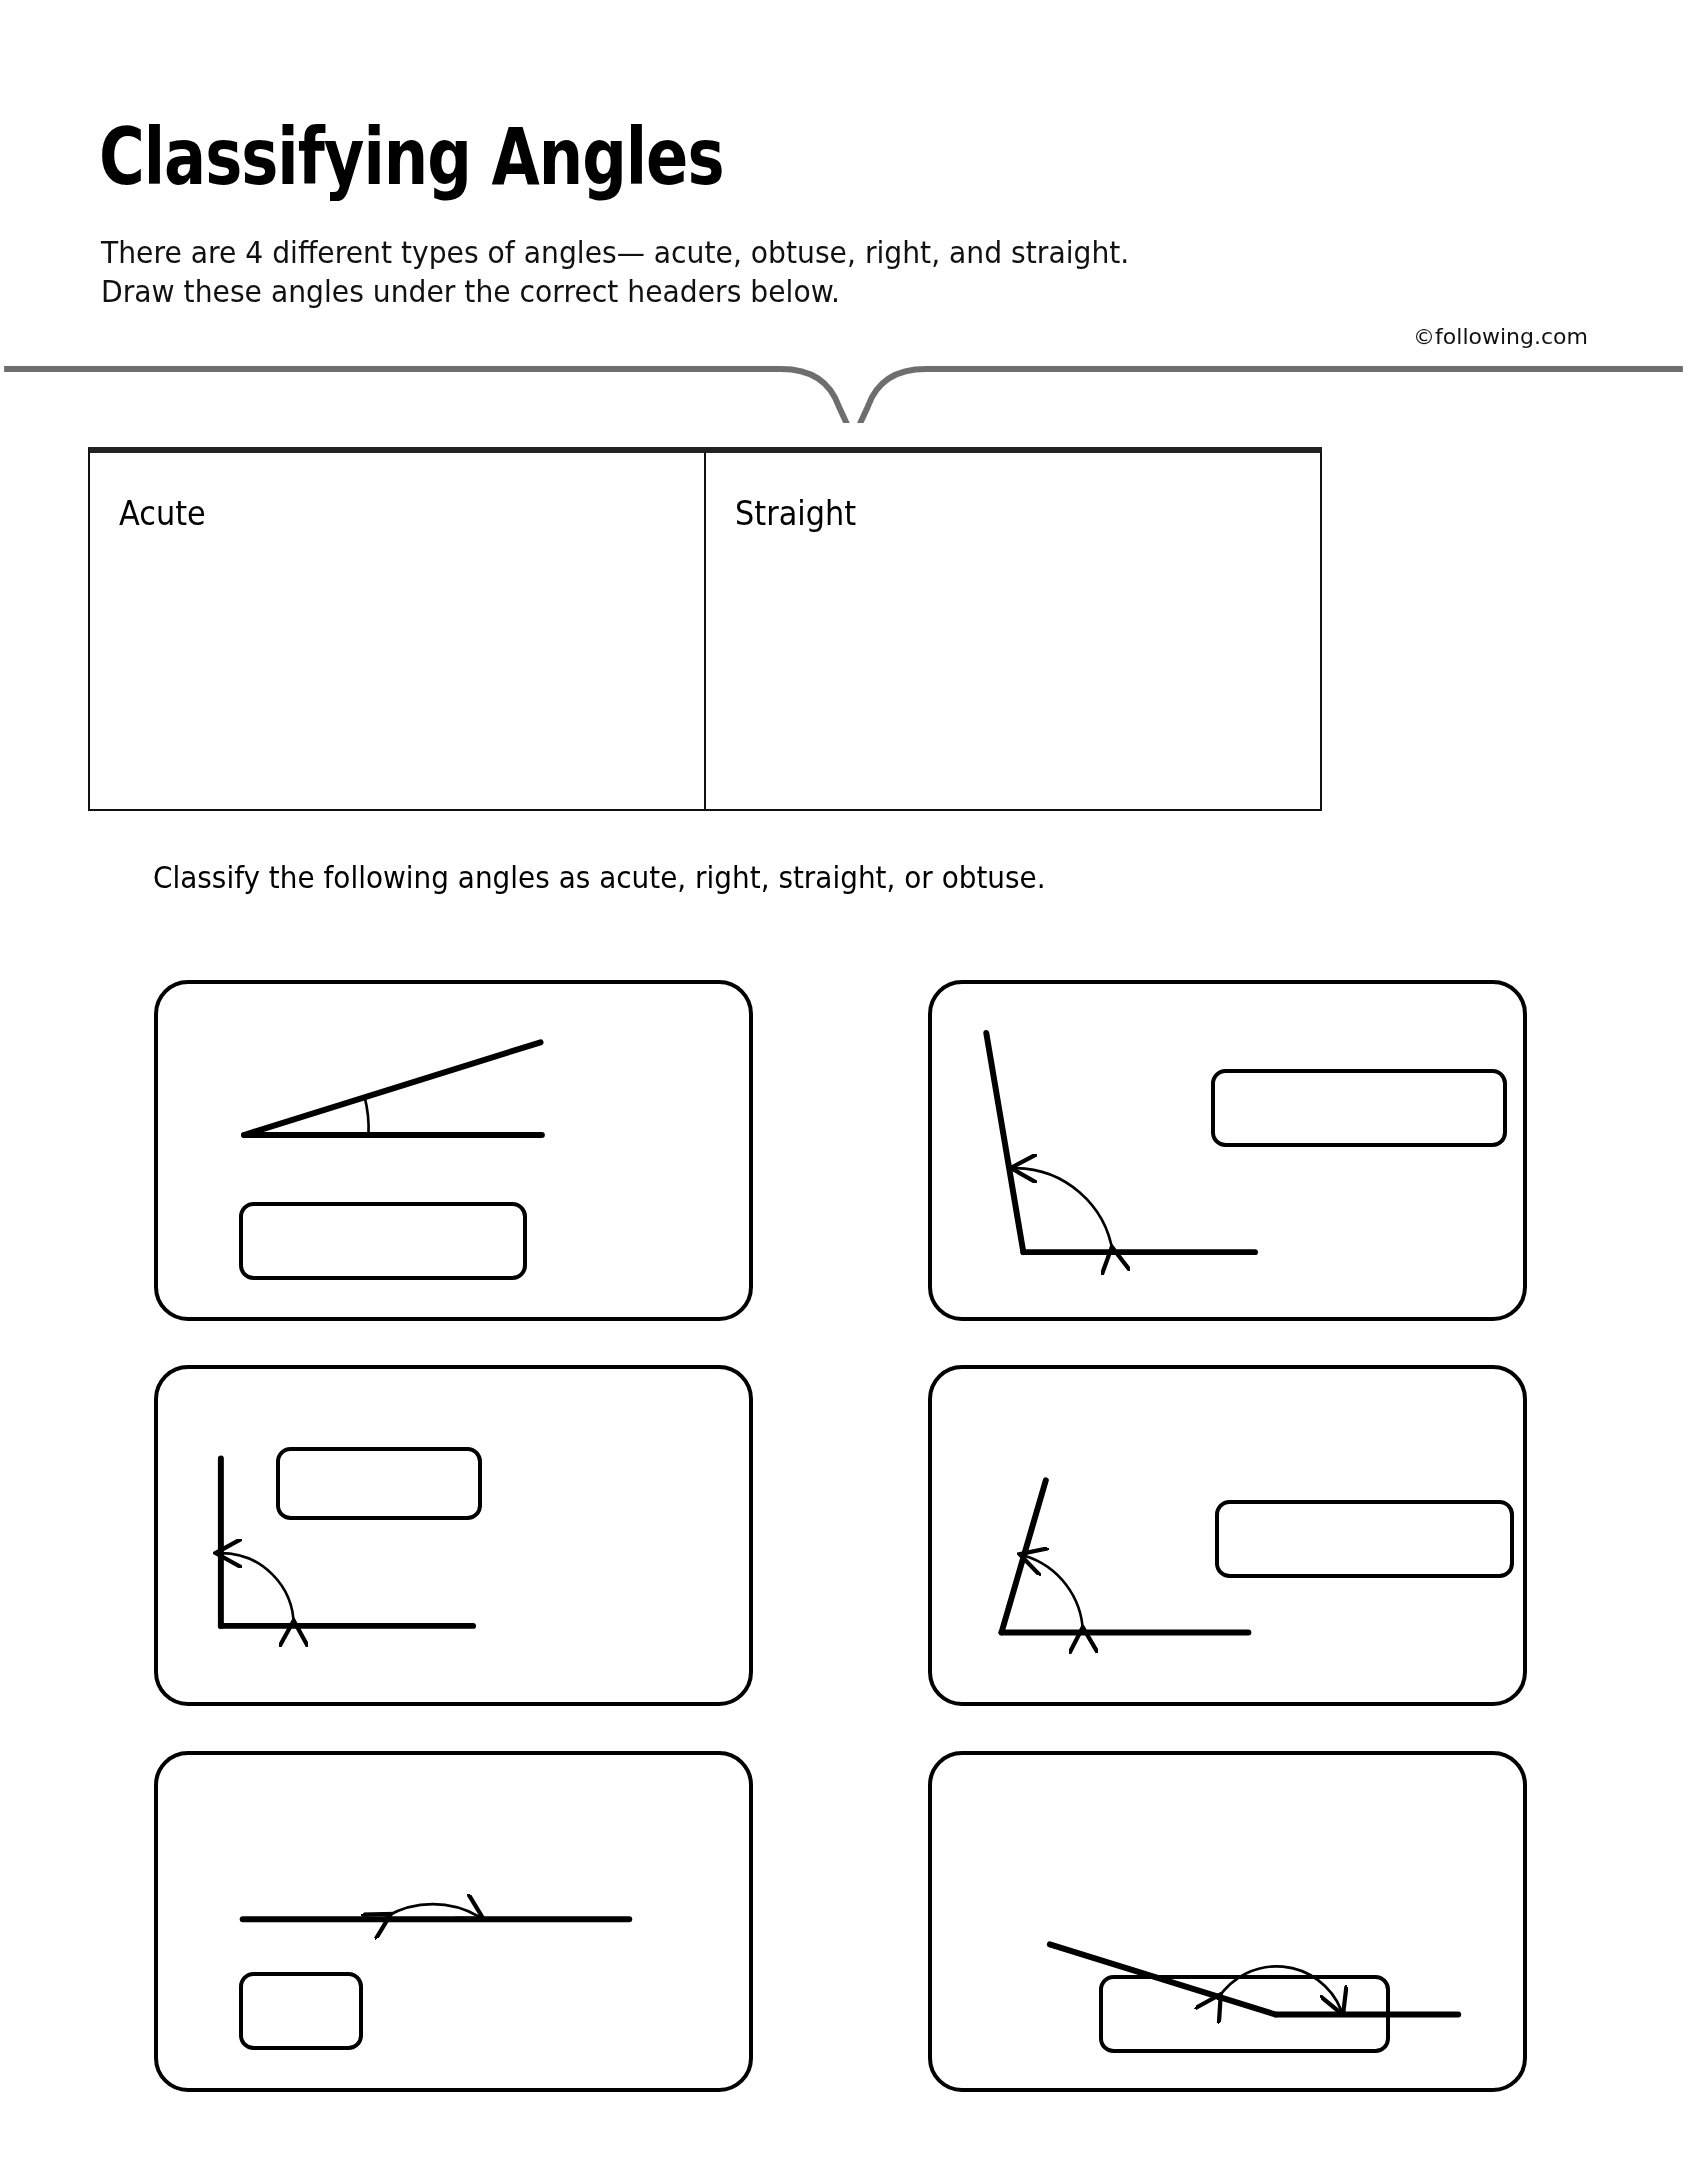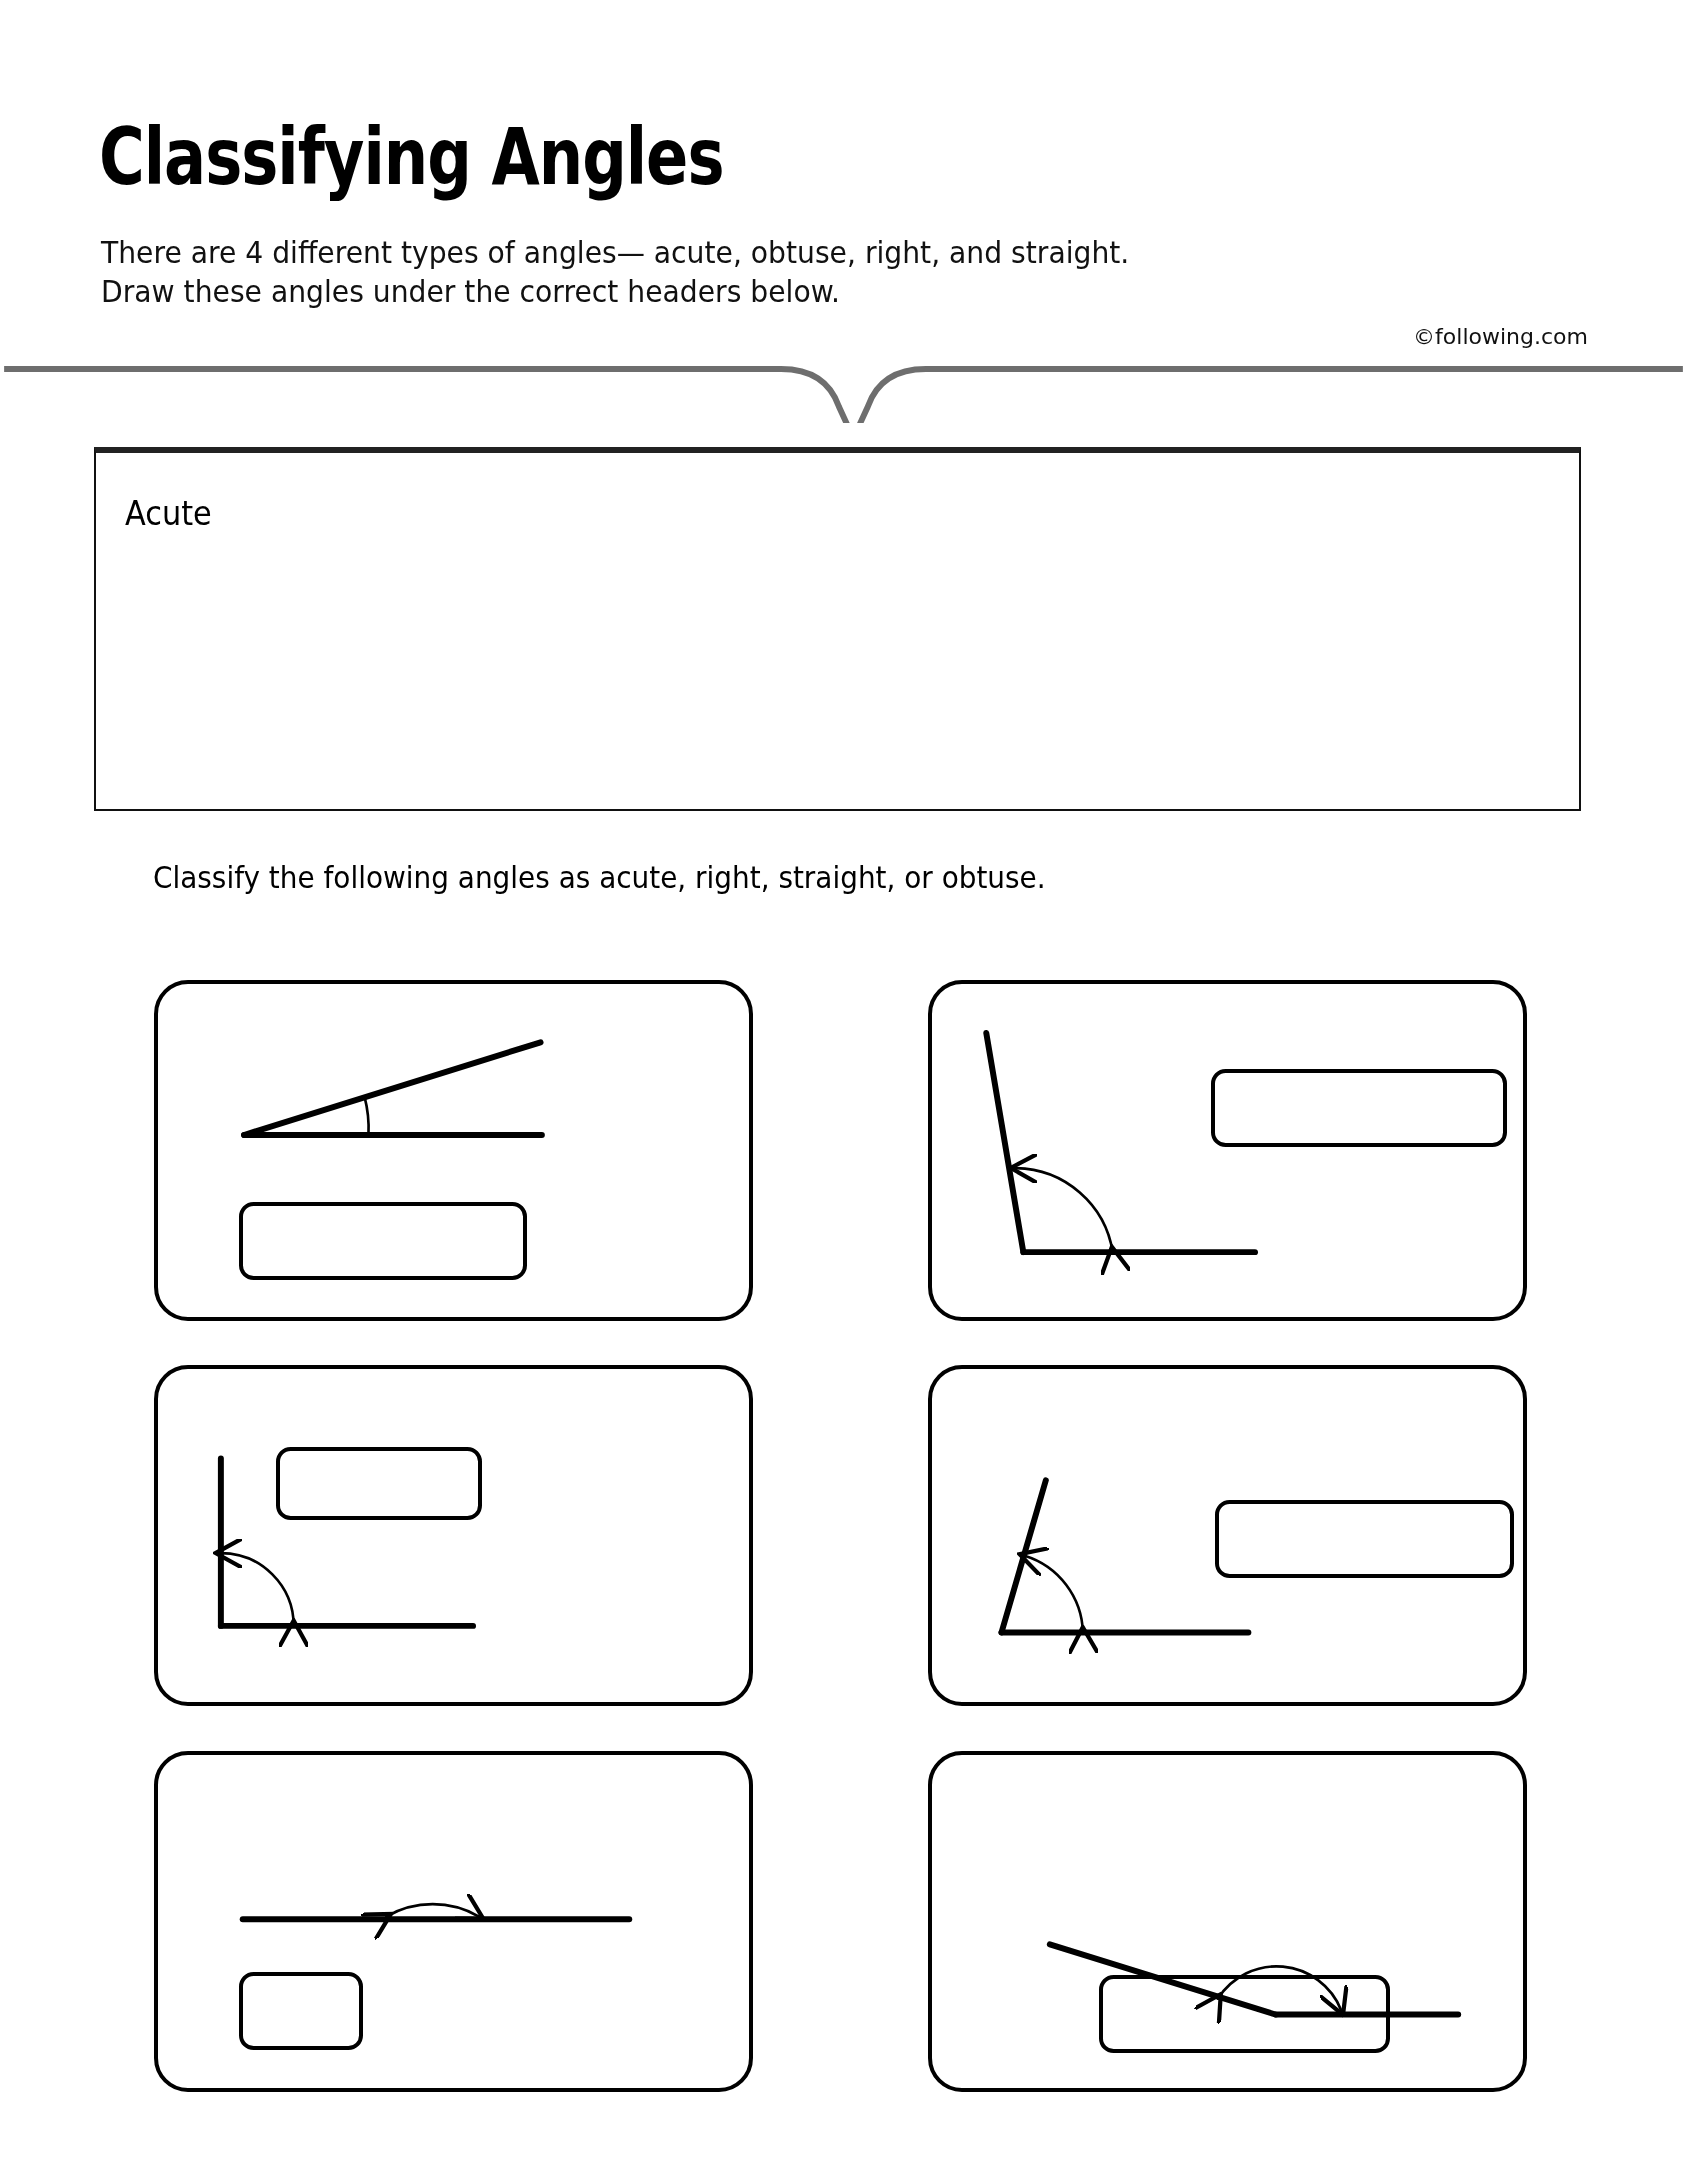--- a/index.html
+++ b/index.html
@@ -57,23 +57,23 @@
     position: absolute;
     left: 0;
     top: 344px;
     width: 1687px;
     height: 79px;
   }
 
   
   #category-table {
     position: absolute;
-    left: 94px;
+    left: 88px;
     top: 447px;
-    width: 1487px;
+    width: 1234px;
     height: 364px;
     border-top: 6px solid #222;
     border-left: 2.6px solid #111;
     border-right: 2.6px solid #111;
     border-bottom: 2.6px solid #111;
     box-sizing: border-box;
     display: flex;
   }
   .table-col {
     flex: 1 1 0;
@@ -155,20 +155,23 @@
 <div id="watermark">©following.com</div>
 
 <svg id="header-divider" viewBox="0 0 2550 120" xmlns="http://www.w3.org/2000/svg">
   <path d="M 0 38 L 1180 38 Q 1248 38 1268 95 L 1290 143 L 1312 95 Q 1332 38 1400 38 L 2550 38" fill="none" stroke="#6e6e6e" stroke-width="9" stroke-linecap="butt"></path>
 </svg>
 
 <div id="category-table">
   <div class="table-col">
     <div class="table-col-label">Acute</div>
   </div>
+  <div class="table-col">
+    <div class="table-col-label">Straight</div>
+  </div>
 </div>
 
 <div id="classify-instruction">Classify the following angles as acute, right, straight, or obtuse.</div>
 
 <div id="card-grid">
 
   <div class="angle-card col-left row-1">
     <svg class="card-figure" viewBox="0 0 905 515" xmlns="http://www.w3.org/2000/svg">
       <g stroke="#000" fill="none" stroke-linecap="round">
         <line x1="130" y1="228" x2="580" y2="228" stroke-width="9"></line>

